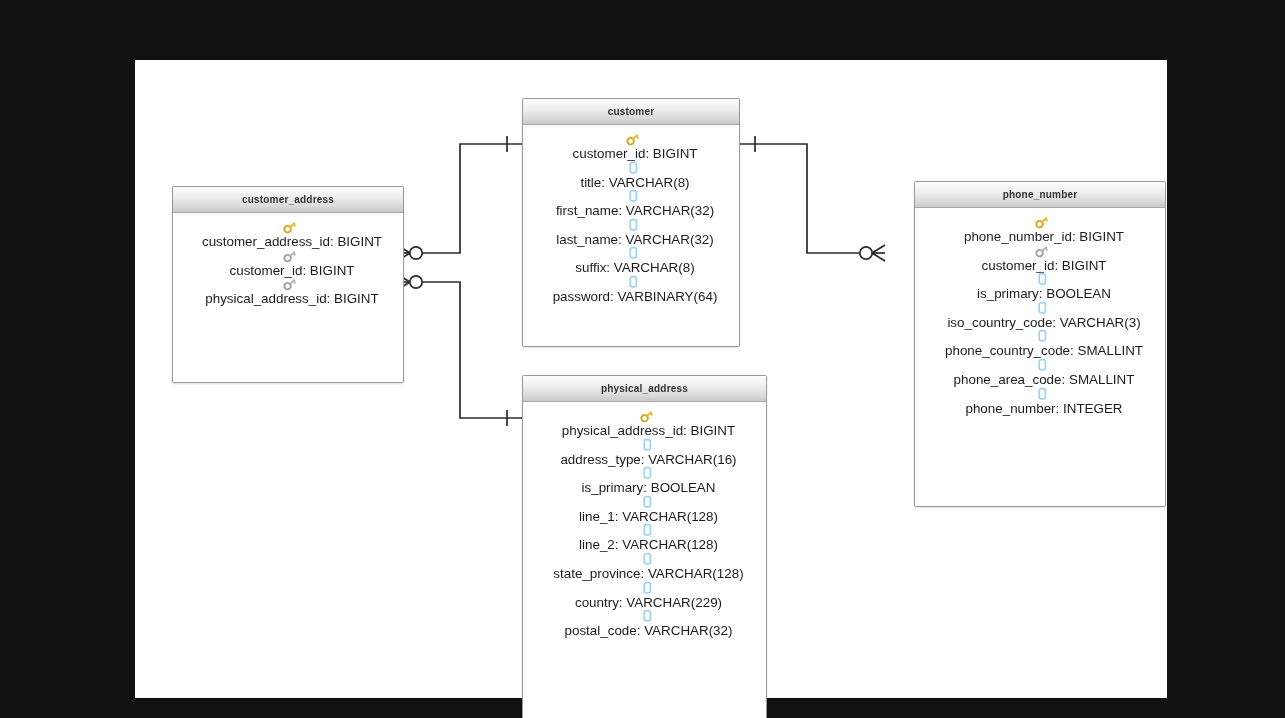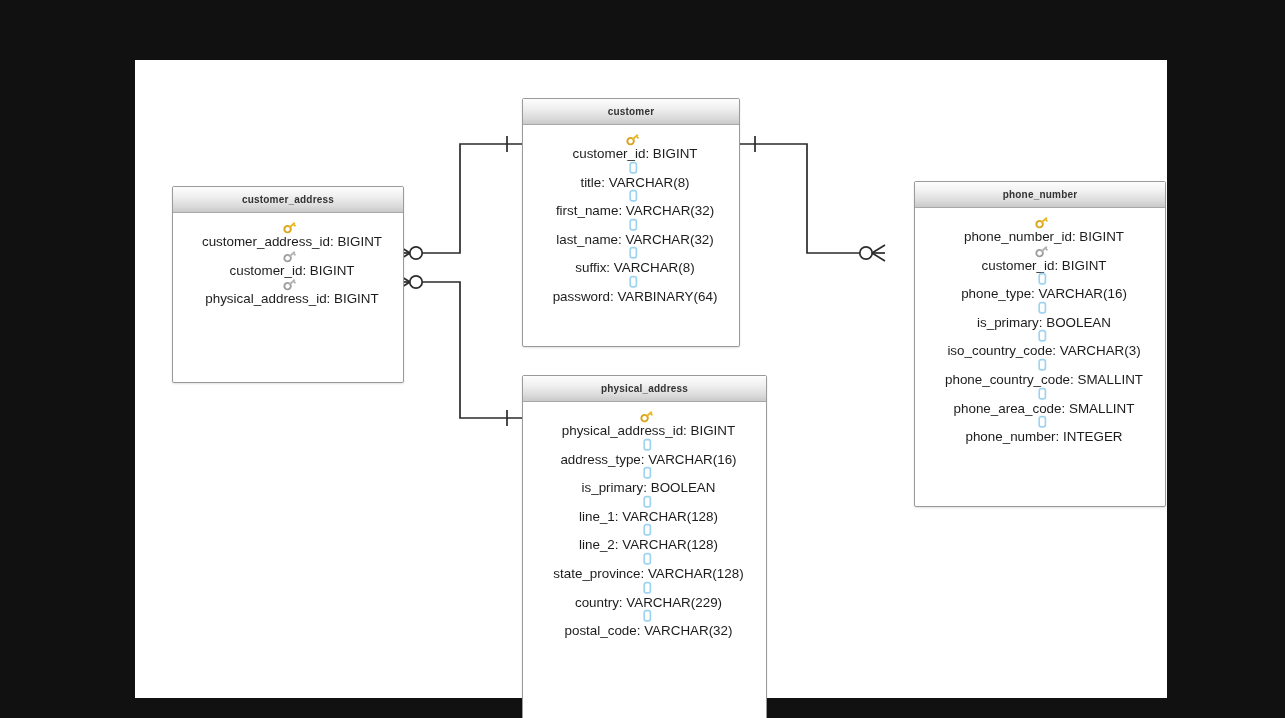--- a/index.html
+++ b/index.html
@@ -212,26 +212,20 @@
                   <rect x="6.6" y="6.6" width="7.6" height="1.9" fill="#b3b3b3"></rect>
                   <rect x="11.4" y="8.1" width="1.7" height="2.6" fill="#b3b3b3"></rect>
                 </g>
               </svg></span>
           <span>customer_id: BIGINT</span>
         </div>
         <div class="col">
           <span class="ico"><svg width="17" height="15" viewBox="0 0 17 15">
                 <rect x="5.2" y="2.6" width="6.2" height="10.2" rx="2.1" fill="none" stroke="#9fd4f0" stroke-width="1.7"></rect>
               </svg></span>
-          <span>phone_type: VARCHAR(16)</span>
-        </div>
-        <div class="col">
-          <span class="ico"><svg width="17" height="15" viewBox="0 0 17 15">
-                <rect x="5.2" y="2.6" width="6.2" height="10.2" rx="2.1" fill="none" stroke="#9fd4f0" stroke-width="1.7"></rect>
-              </svg></span>
           <span>is_primary: BOOLEAN</span>
         </div>
         <div class="col">
           <span class="ico"><svg width="17" height="15" viewBox="0 0 17 15">
                 <rect x="5.2" y="2.6" width="6.2" height="10.2" rx="2.1" fill="none" stroke="#9fd4f0" stroke-width="1.7"></rect>
               </svg></span>
           <span>iso_country_code: VARCHAR(3)</span>
         </div>
         <div class="col">
           <span class="ico"><svg width="17" height="15" viewBox="0 0 17 15">

